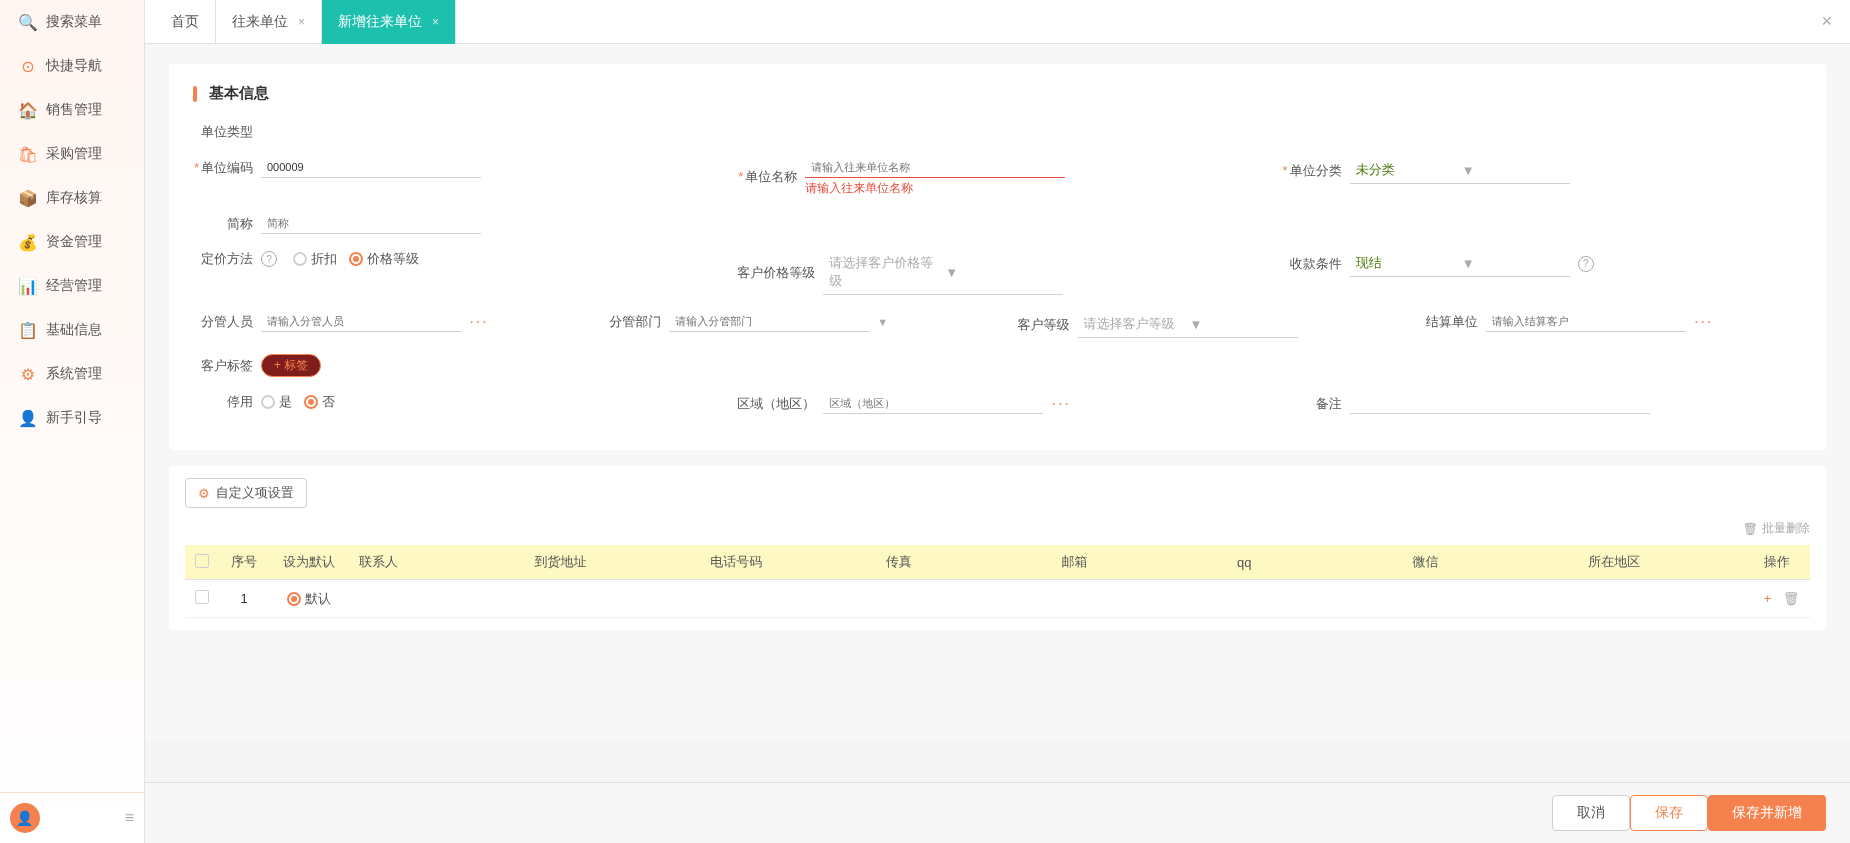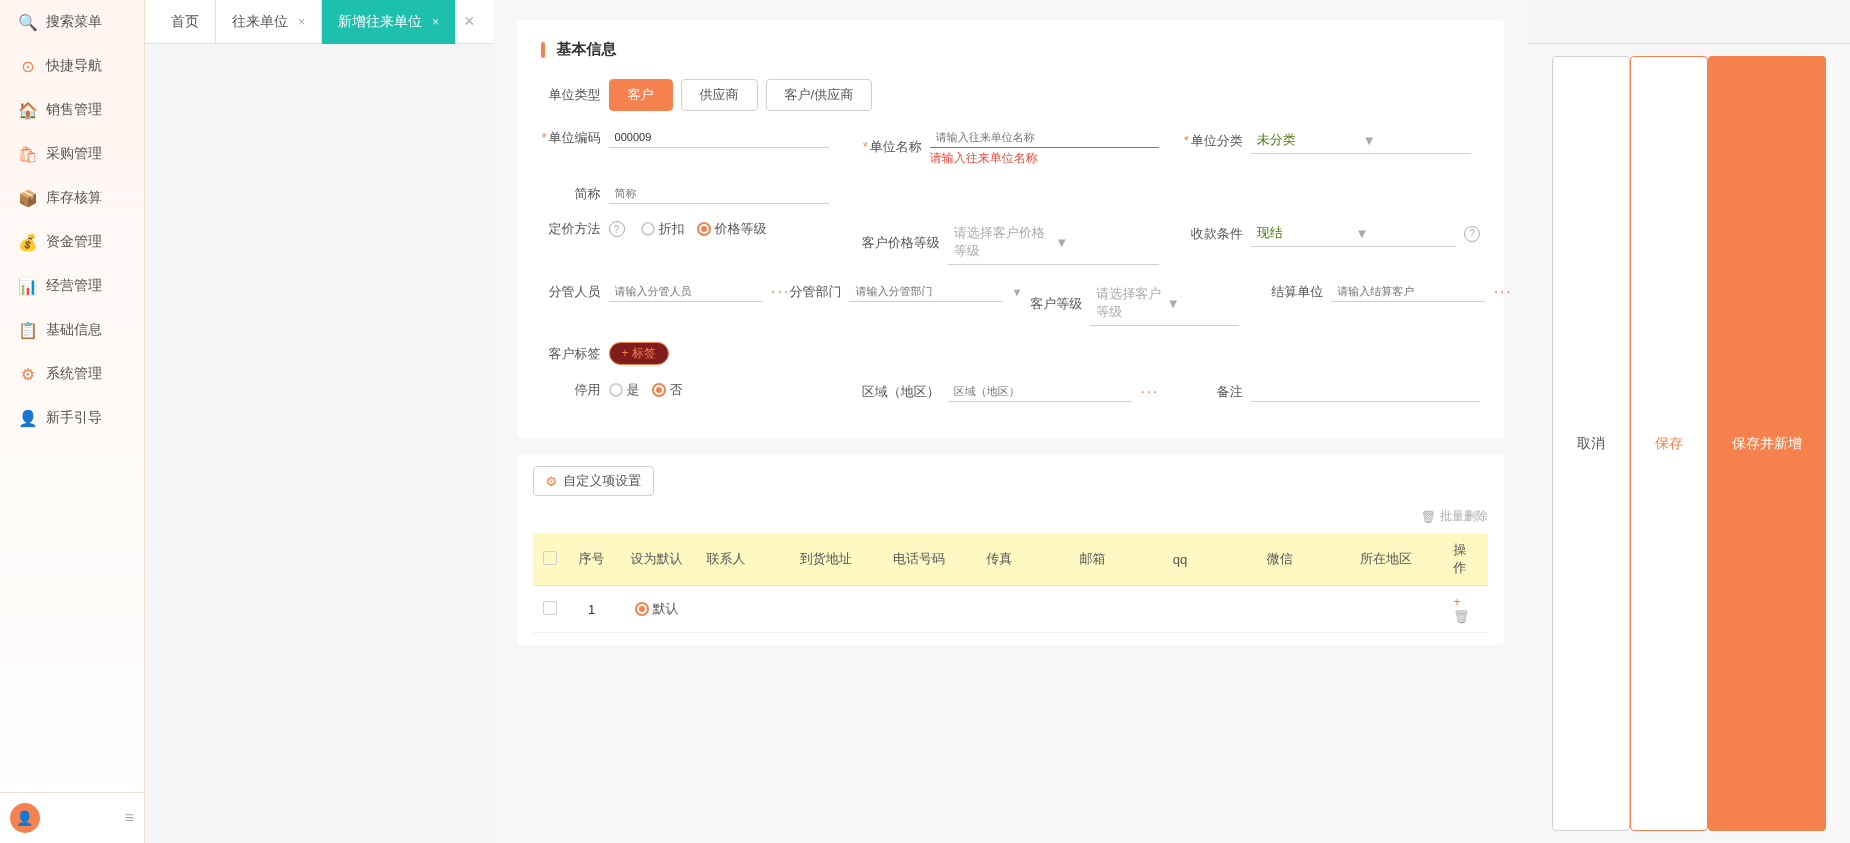--- a/index.html
+++ b/index.html
@@ -47,20 +47,21 @@
       background: #f5824e;
       border-radius: 50%;
       display: flex; align-items: center; justify-content: center;
       color: white; font-size: 14px;
     }
 
     
     .main {
       flex: 1;
       display: flex;
+      flex-direction: column;
       overflow: hidden;
       justify-content: space-between;
     }
 
     
     .tab-bar {
       display: flex;
       align-items: center;
       background: #fff;
       border-bottom: 1px solid #e0e0e0;
@@ -438,25 +439,20 @@
 
     <div class="section-card">
       <div class="section-title">
         <span class="icon-rect"></span>
         <span>基本信息</span>
       </div>
 
       <div class="form-row">
         <div class="form-field">
           <span class="form-label">单位类型</span>
-          <div class="btn-group">
-            <button class="btn active-btn">客户</button>
-            <button class="btn">供应商</button>
-            <button class="btn">客户/供应商</button>
-          </div>
         </div>
       </div>
 
       <div class="form-row">
         <div class="form-field">
           <span class="form-label"><span class="required-star">*</span><span>单位编码</span></span>
           <input class="form-input" type="text" style="max-width: 220px;" value="000009">
         </div>
         <div class="form-field">
           <span class="form-label"><span class="required-star">*</span><span>单位名称</span></span>

